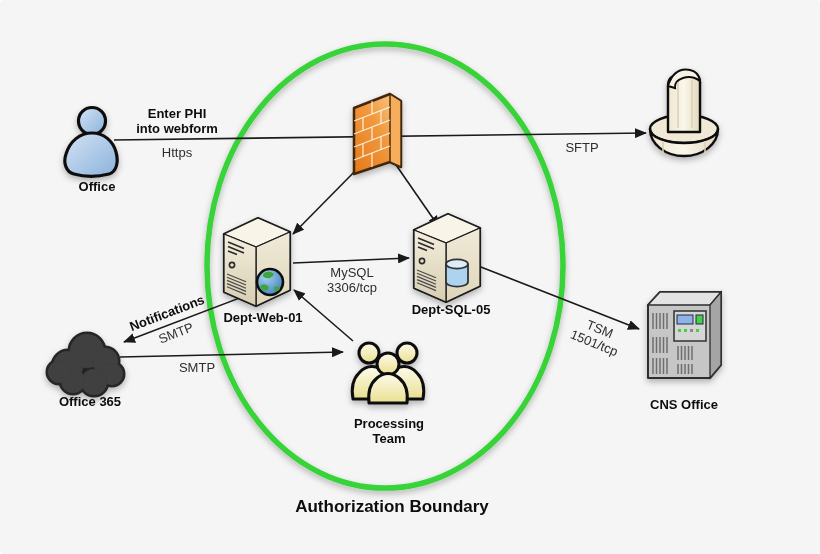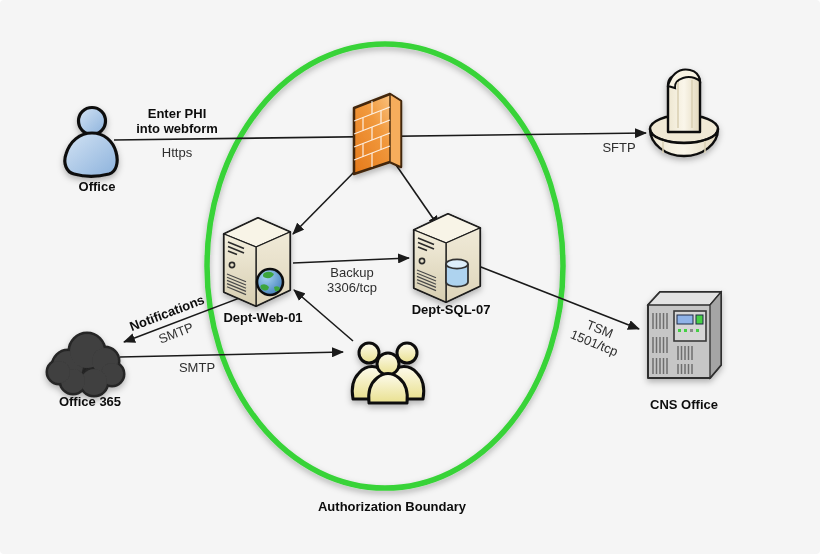--- a/index.html
+++ b/index.html
@@ -10,21 +10,21 @@
   }
   svg{position:absolute;left:0;top:0;}
   .lbl{
     position:absolute;transform:translate(-50%,-50%);
     font-size:13px;line-height:15px;color:#2e2e2e;
     text-align:center;white-space:nowrap;
   }
   .bold{font-weight:700;color:#0d0d0d;}
   .rot-neg21{transform:translate(-50%,-50%) rotate(-21deg);}
   .rot-pos22{transform:translate(-50%,-50%) rotate(22deg);}
-  .big{font-size:13px;}
+  .big{font-size:17px;}
 </style>
 </head>
 <body>
 
 <div class="stage">
 
   <svg width="820" height="554" viewBox="0 0 820 554">
     <defs>
       <marker id="arr" markerUnits="userSpaceOnUse" markerWidth="13" markerHeight="10" refX="11" refY="5" orient="auto">
         <path d="M0,0 L12,5 L0,10 Z" fill="#1a1a1a"></path>
@@ -232,33 +232,37 @@
         <rect x="696" y="329" width="3" height="3" fill="#45cf45"></rect>
       </g>
     </g>
   </svg>
 
   <div class="lbl bold" style="left:177px;top:121px;">
     <div>Enter PHI</div>
     <div>into webform</div>
   </div>
   <div class="lbl" style="left:177px;top:152px;text-align:right;">Https</div>
-  <div class="lbl" style="left:582px;top:147px;margin-left:37px;">SFTP</div>
+  <div class="lbl" style="left:582px;top:147px;">SFTP</div>
   <div class="lbl" style="left:352px;top:280px;">
-    <div>Backup</div>
+    <div>MySQL</div>
     <div>3306/tcp</div>
   </div>
   <div class="lbl rot-pos22" style="left:597px;top:336px;">
     <div>TSM</div>
     <div>1501/tcp</div>
   </div>
   <div class="lbl bold rot-neg21" style="left:167px;top:313px;">Notifications</div>
   <div class="lbl rot-neg21" style="left:176px;top:333px;">SMTP</div>
   <div class="lbl" style="left:197px;top:367px;">SMTP</div>
 
   <div class="lbl bold" style="left:97px;top:186px;">Office</div>
   <div class="lbl bold" style="left:263px;top:317px;">Dept-Web-01</div>
-  <div class="lbl bold" style="left:451px;top:309px;">Dept-SQL-07</div>
+  <div class="lbl bold" style="left:451px;top:309px;">Dept-SQL-05</div>
   <div class="lbl bold" style="left:90px;top:401px;">Office 365</div>
+  <div class="lbl bold" style="left:389px;top:431px;">
+    <div>Processing</div>
+    <div>Team</div>
+  </div>
   <div class="lbl bold" style="left:684px;top:404px;">CNS Office</div>
   <div class="lbl bold big" style="left:392px;top:506px;">Authorization Boundary</div>
 
 </div>
 
 </body></html>

